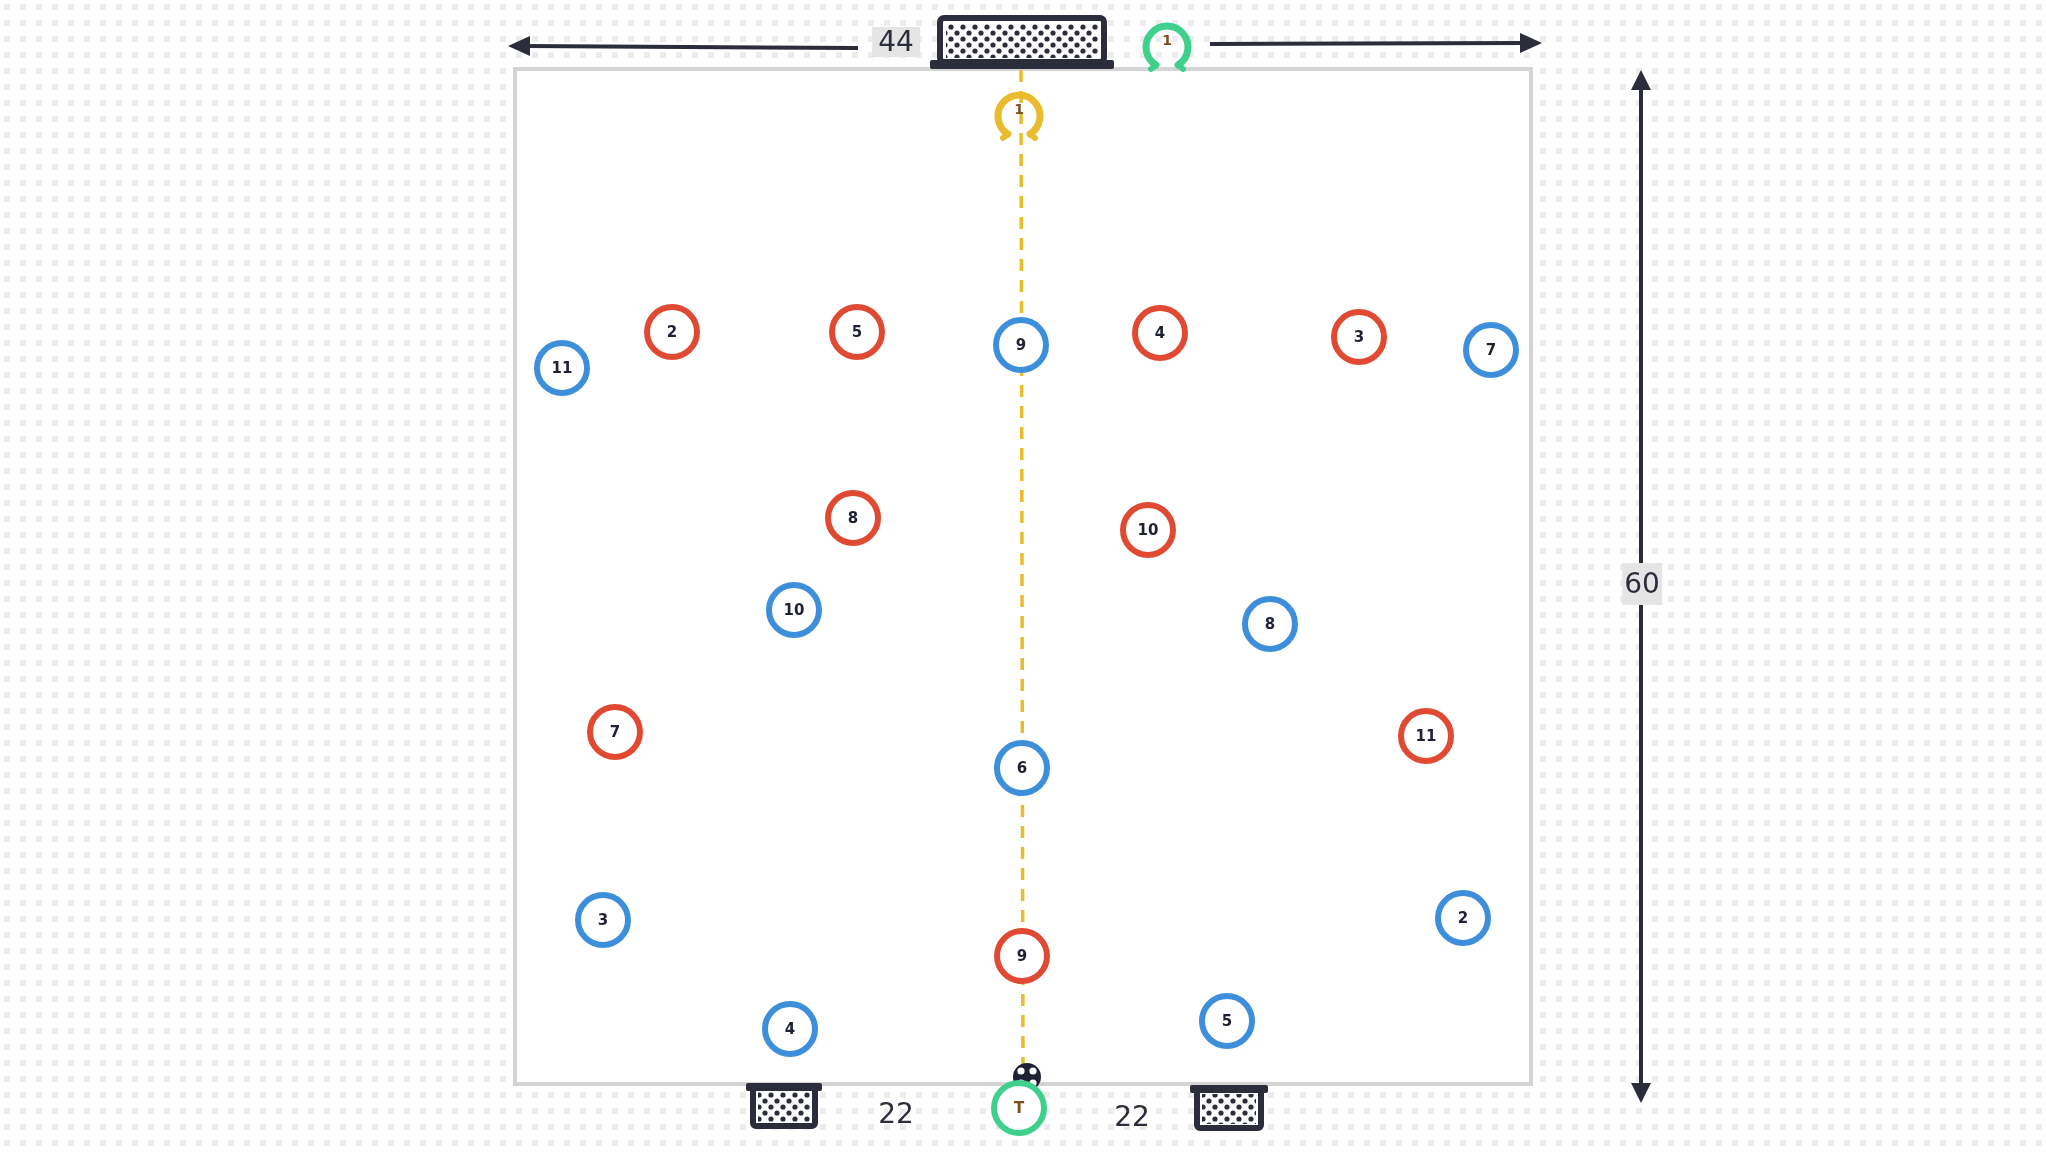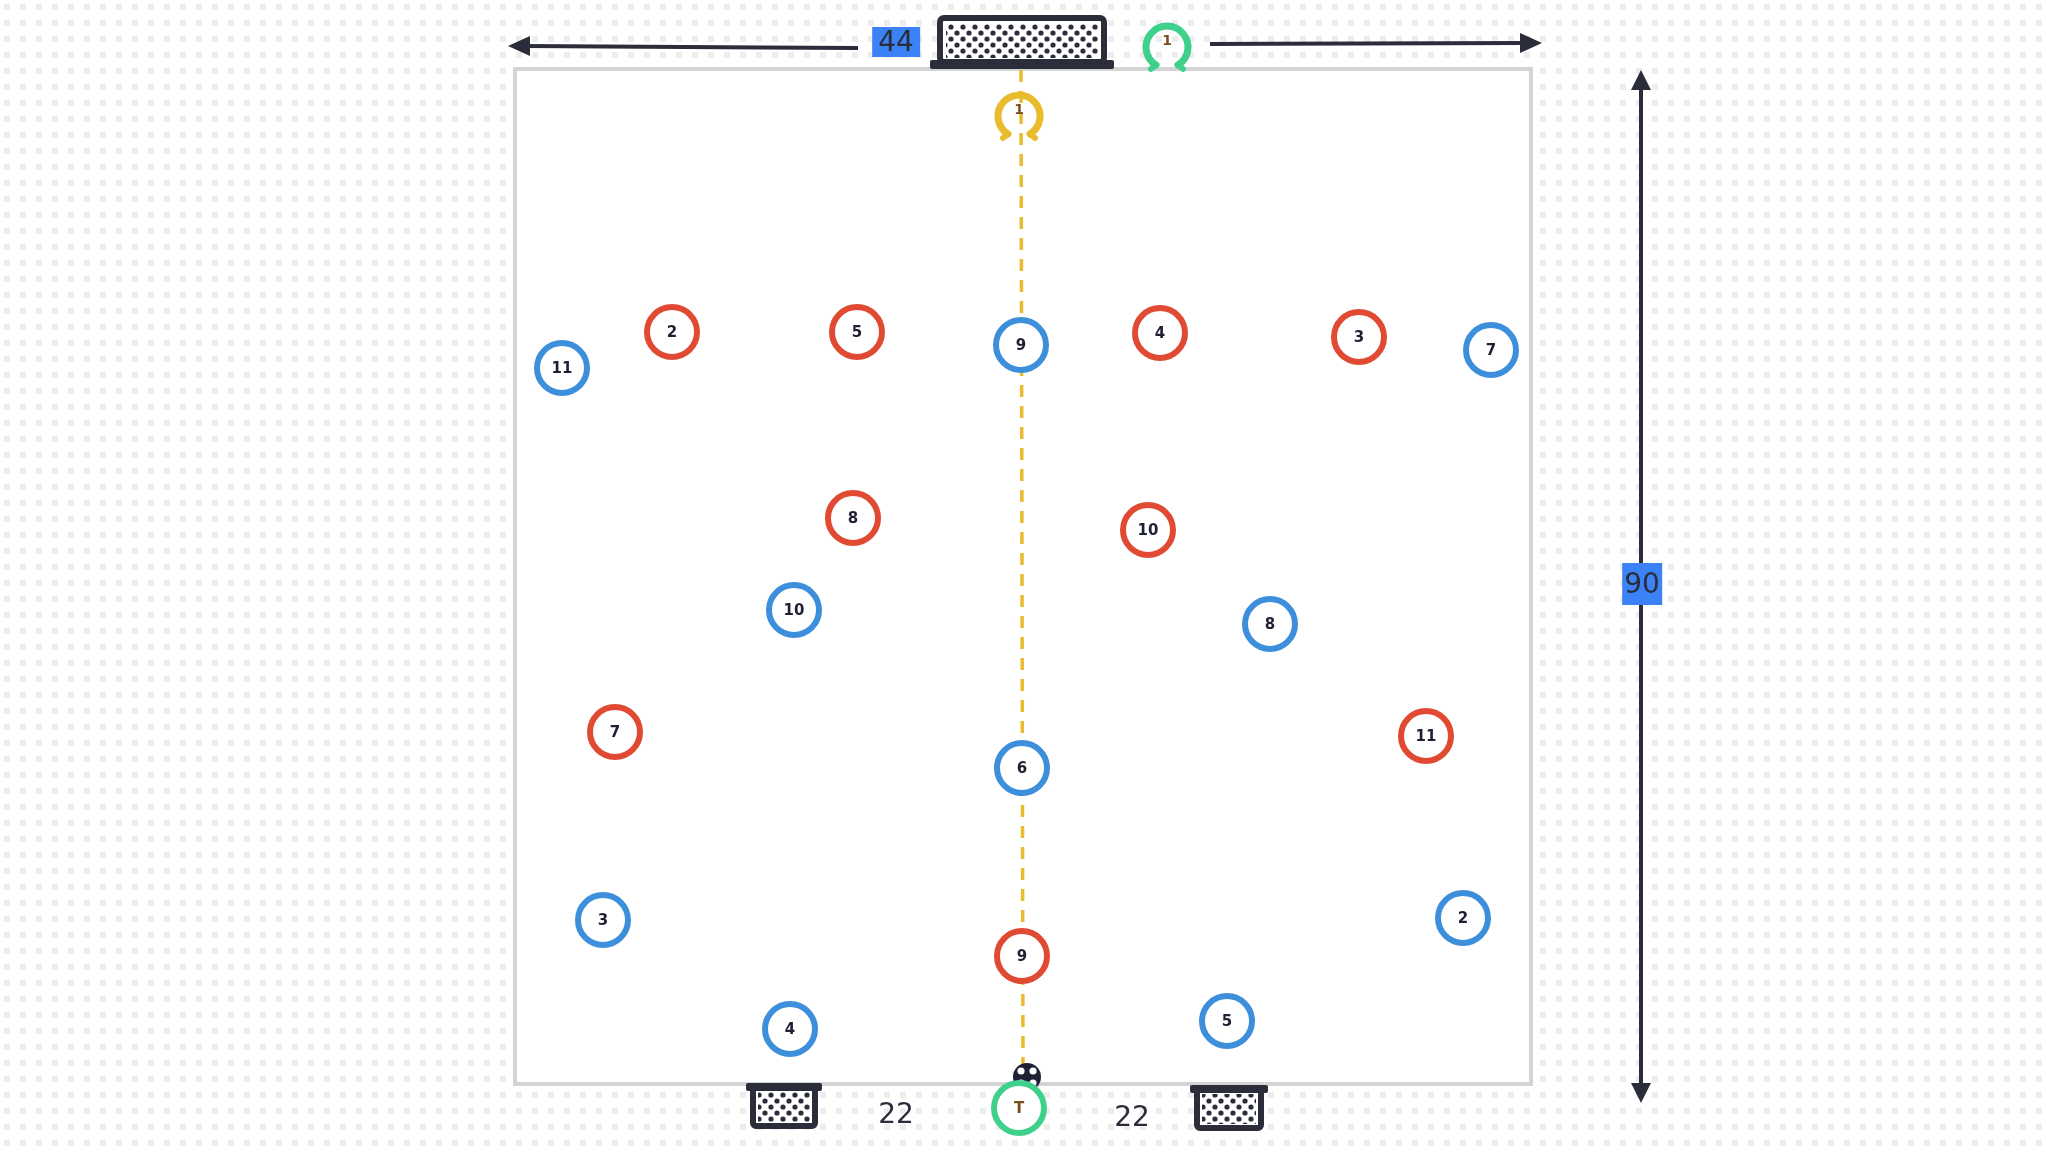--- a/index.html
+++ b/index.html
@@ -5,21 +5,21 @@
   html,body{margin:0;padding:0;}
   body{width:2046px;height:1152px;position:relative;overflow:hidden;
     background-color:#ffffff;
     background-image:
       linear-gradient(#ffffff 0, #ffffff 0);
     font-family:"DejaVu Sans","Liberation Sans",sans-serif;}
   #bg{position:absolute;inset:0;}
   .field{position:absolute;left:513px;top:67px;width:1020px;height:1019px;
     background:#ffffff;border:4px solid #d4d4d4;box-sizing:border-box;}
   .abs{position:absolute;}
-  .dim-label{position:absolute;font-size:28px;color:#2b2d3a;background:#3b82f6;
+  .dim-label{position:absolute;font-size:28px;color:#2b2d3a;background:#e5e5e5;
     padding:0 6px;line-height:30px;transform:translate(-50%,-50%);}
   .player{position:absolute;width:44px;height:44px;border-radius:50%;
     border:6px solid #e04a33;background:#fff;transform:translate(-50%,-50%);
     display:flex;align-items:center;justify-content:center;
     font-size:15px;font-weight:bold;color:#1e2033;box-sizing:content-box;}
   .player.blue{border-color:#3d8fdc;}
   .player.red{border-color:#e04a33;}
   .player.coach{border-color:#3fd08c;}
   .keeper{position:absolute;transform:translate(-50%,-50%);width:56px;height:56px;}
   .keeper span{position:absolute;left:0;right:0;top:14px;text-align:center;font-size:14px;font-weight:bold;color:#7a4b1e;}
@@ -83,21 +83,21 @@
   <g>
     <circle cx="1027" cy="1077" r="14" fill="#1e2033"></circle>
     <circle cx="1021" cy="1071" r="3.6" fill="#fff"></circle>
     <circle cx="1033" cy="1071" r="3.6" fill="#fff"></circle>
     <circle cx="1021" cy="1083" r="3.6" fill="#fff"></circle>
     <circle cx="1033" cy="1083" r="3.6" fill="#fff"></circle>
   </g>
 </svg>
 
 <div class="dim-label" style="left:896px;top:42px;">44</div>
-<div class="dim-label" style="left:1642px;top:584px;padding:6px 2px;">90</div>
+<div class="dim-label" style="left:1642px;top:584px;padding:6px 2px;">60</div>
 <div class="dim-label" style="left:896px;top:1114px;background:transparent;">22</div>
 <div class="dim-label" style="left:1132px;top:1117px;background:transparent;">22</div>
 
 <div class="keeper" style="left:1019px;top:115px;">
   <svg width="56" height="56">
     <path d="M17,47 A21,21 0 1 1 39,47" fill="none" stroke="#e8bc2c" stroke-width="7" stroke-linecap="round"></path>
     <path d="M17,47 L12,51 M39,47 L44,51" stroke="#e8bc2c" stroke-width="6" stroke-linecap="round"></path>
   </svg>
   <span>1</span>
 </div>

